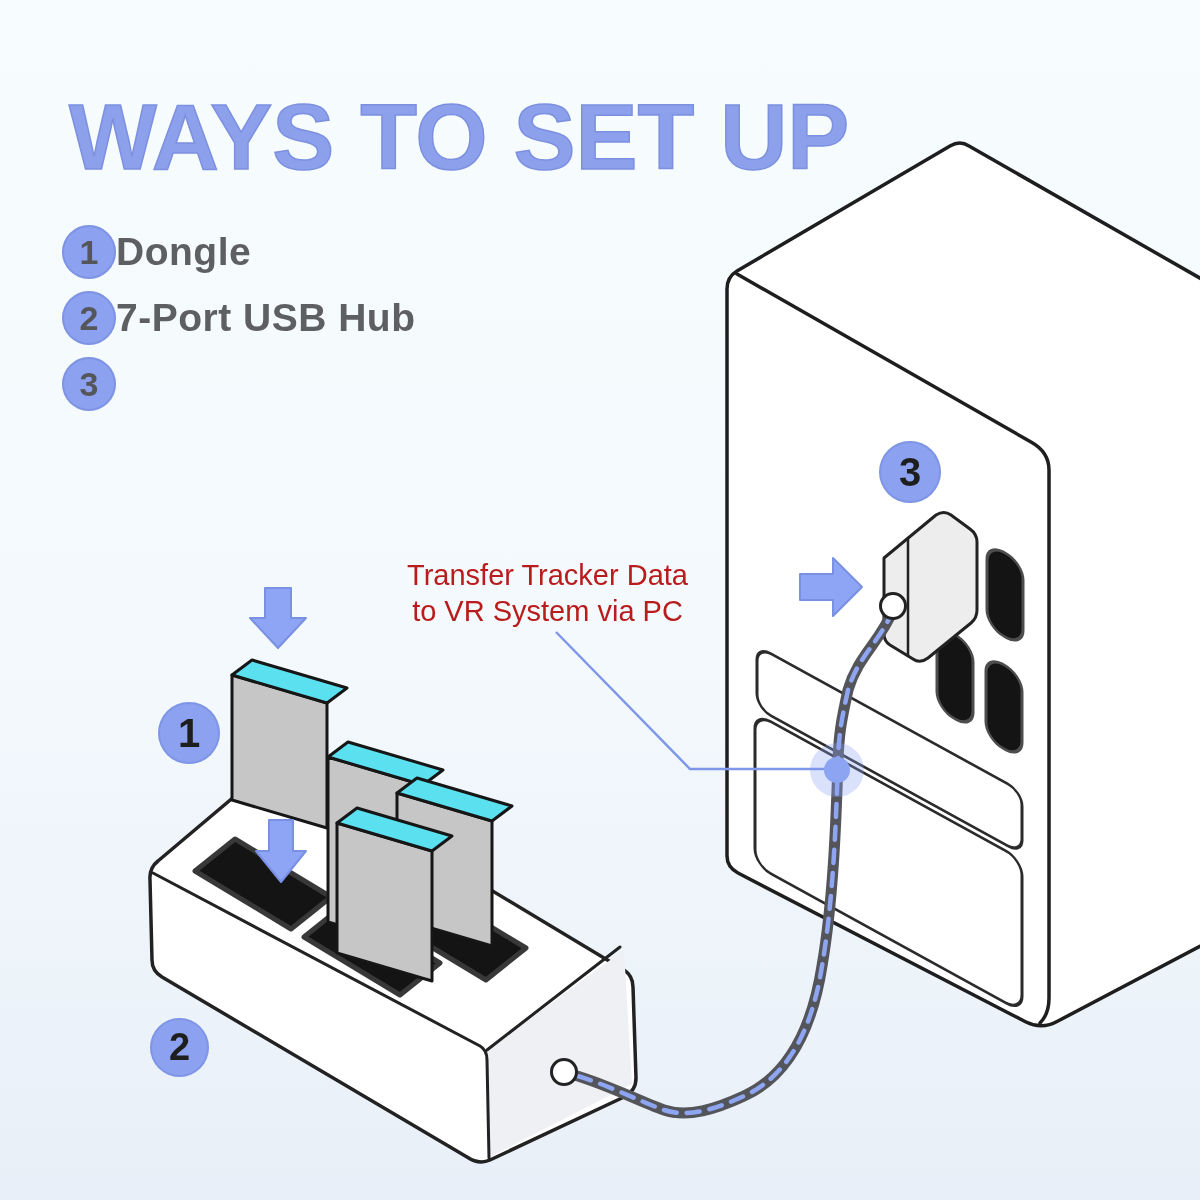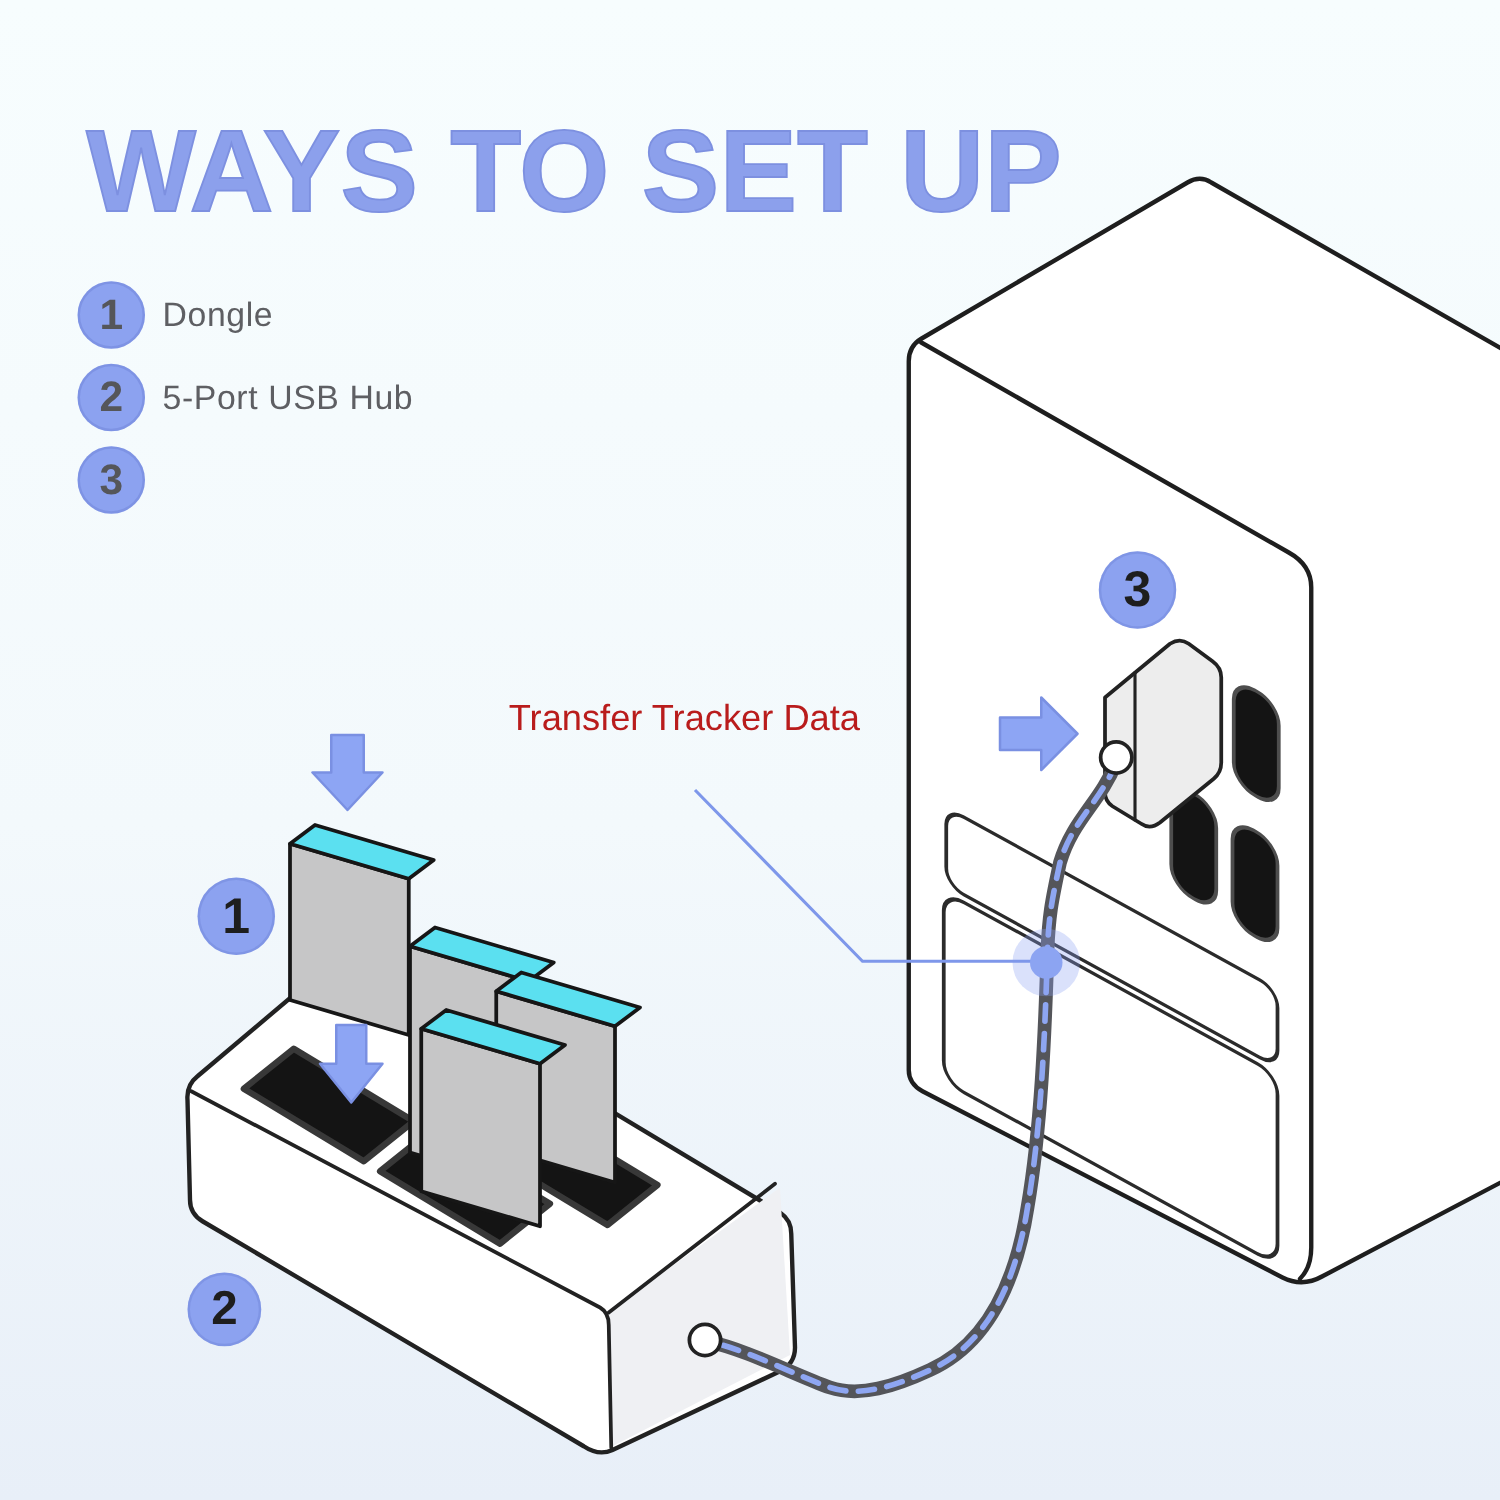--- a/index.html
+++ b/index.html
@@ -15,21 +15,21 @@
     color:#8CA0EC;-webkit-text-stroke:1.5px #7d90e0;white-space:nowrap;margin-left:12px;
   }
   .legend{position:absolute;left:62px;top:225px;}
   .legend-row{display:flex;align-items:center;height:54px;margin-bottom:12px;}
   .badge{
     width:54px;height:54px;border-radius:50%;background:#8CA2F0;
     display:flex;align-items:center;justify-content:center;
     font-weight:bold;font-size:34px;color:#55565A;flex:0 0 auto;
     box-shadow:inset 0 0 0 2px rgba(100,120,205,0.35);
   }
-  .legend-label{margin-left:14px;font-size:27px;font-weight:normal;color:#5E5F63;letter-spacing:0.5px;white-space:nowrap;}
+  .legend-label{font-size:39px;font-weight:bold;color:#5E5F63;letter-spacing:0.5px;white-space:nowrap;}
   .dbadge{
     position:absolute;border-radius:50%;background:#8CA2F0;
     display:flex;align-items:center;justify-content:center;
     font-weight:bold;color:#1E1E1E;
     box-shadow:inset 0 0 0 2px rgba(100,120,205,0.3);
   }
   #diagram-badge-1{left:158px;top:702px;width:62px;height:62px;font-size:40px;}
   #diagram-badge-2{left:150px;top:1018px;width:59px;height:59px;font-size:38px;}
   #diagram-badge-3{left:879px;top:441px;width:62px;height:62px;font-size:40px;}
   .annotation{
@@ -130,28 +130,29 @@
 
   <div class="page-title">WAYS TO SET UP</div>
 
   <div class="legend">
     <div class="legend-row">
       <span class="badge">1</span>
       <span class="legend-label">Dongle</span>
     </div>
     <div class="legend-row">
       <span class="badge">2</span>
-      <span class="legend-label">5-Port USB Hub</span>
+      <span class="legend-label">7-Port USB Hub</span>
     </div>
     <div class="legend-row">
       <span class="badge">3</span>
     </div>
   </div>
 
   <div class="annotation">
     <div>Transfer Tracker Data</div>
+    <div>to VR System via PC</div>
   </div>
 
   <div class="dbadge" id="diagram-badge-1">1</div>
   <div class="dbadge" id="diagram-badge-2">2</div>
   <div class="dbadge" id="diagram-badge-3">3</div>
 
 </div>
 
 </body></html>

